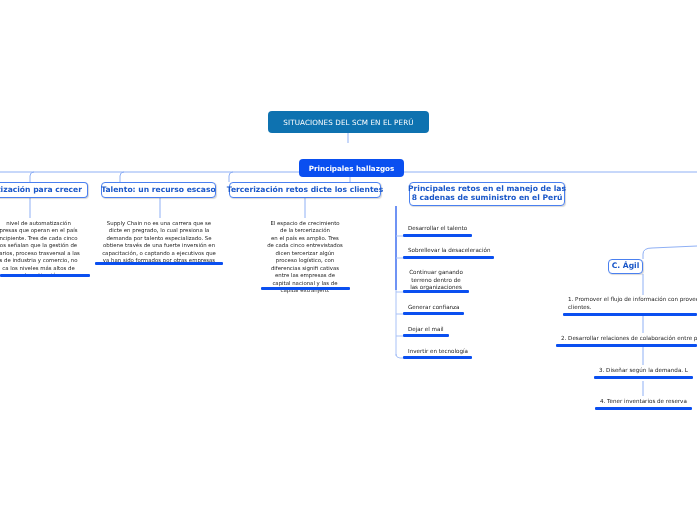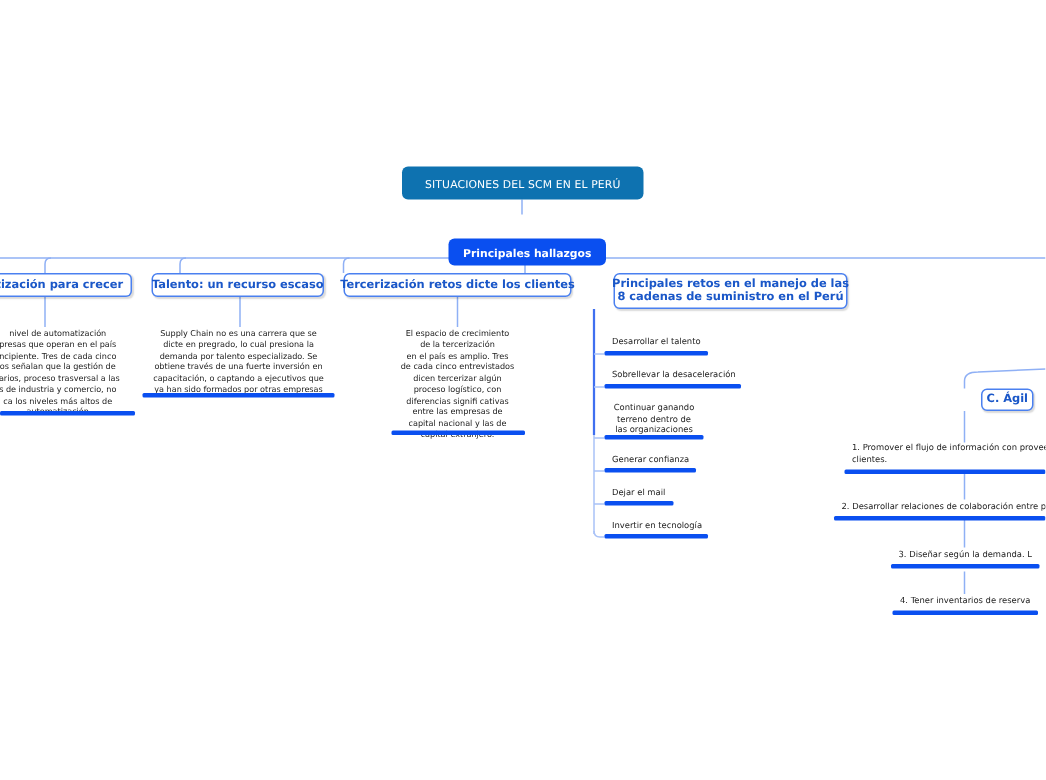--- a/index.html
+++ b/index.html
@@ -138,21 +138,21 @@
 <div class="leaf" style="left:408px; top:326px;">
     <div>Dejar el mail</div>
   </div>
 <div class="bar" style="left:403px; top:334px; width:46px;"></div>
 
 <div class="leaf" style="left:408px; top:348px;">
     <div>Invertir en tecnología</div>
   </div>
 <div class="bar" style="left:403px; top:356px; width:69px;"></div>
 
-<div class="node topic" style="left:654px; top:259px; width:35px; height:15px;">
+<div class="node topic" style="left:608px; top:259px; width:35px; height:15px;">
   <span>C. Ágil</span>
 </div>
 
 <div class="leaf" style="left:568px; top:296px; white-space:nowrap;">
   <div>1. Promover el flujo de información con provee</div>
   <div>clientes.</div>
 </div>
 <div class="bar" style="left:563px; top:313px; width:134px;"></div>
 
 <div class="leaf" style="left:561px; top:335px; white-space:nowrap;">

